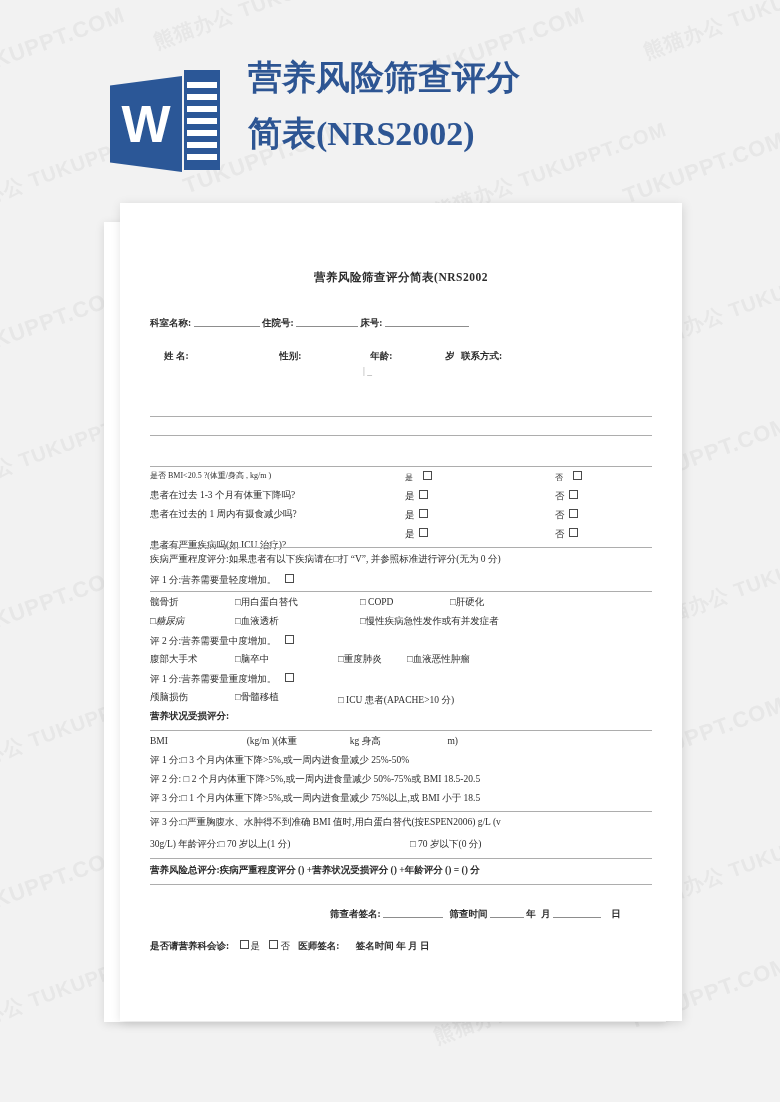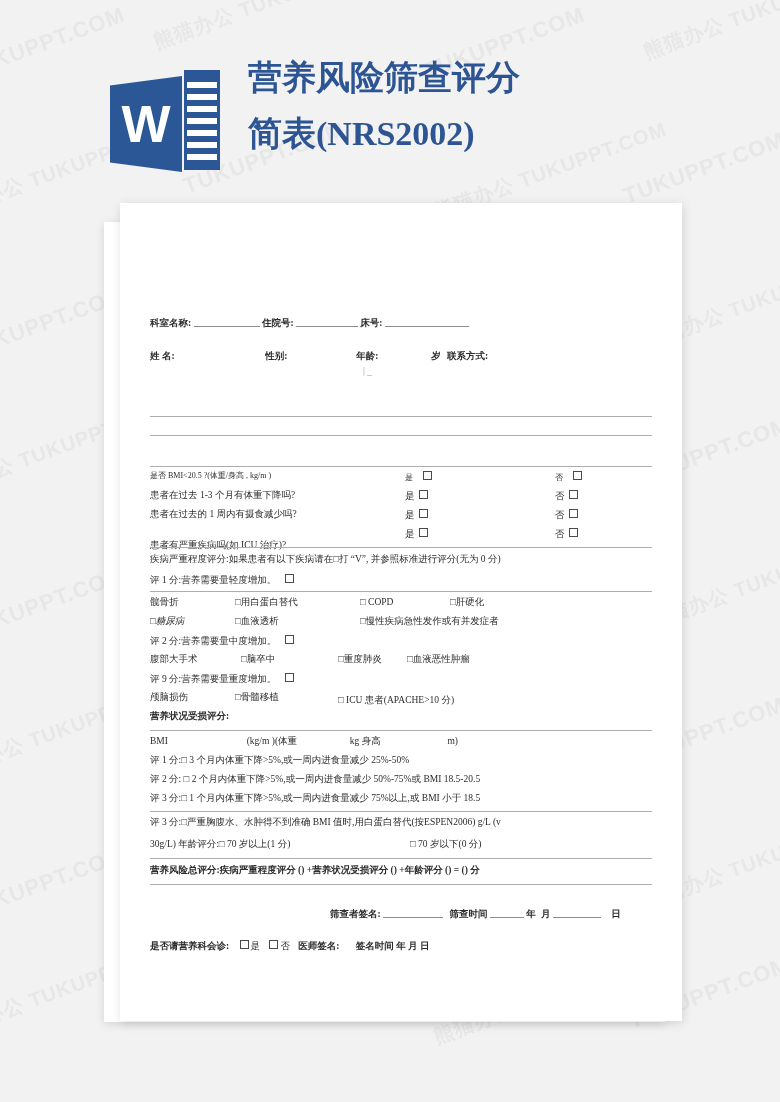--- a/index.html
+++ b/index.html
@@ -163,31 +163,32 @@
     <div>营养风险筛查评分</div>
     <div>简表(NRS2002)</div>
   </div>
 </div>
 
 <div class="page-back"></div>
 
 <div class="page-front">
   <div class="page-inner">
 
+    <div class="doc-heading">营养风险筛查评分简表(NRS2002</div>
 
     <div class="row" style="left:30px;top:113px;">
       <span class="b">科室名称:</span>
       <span class="ul" style="width:66px"></span>
       <span class="b">住院号:</span>
       <span class="ul" style="width:62px"></span>
       <span class="b">床号:</span>
       <span class="ul" style="width:84px"></span>
     </div>
 
-    <div class="row" style="left:30px;top:148px;">
+    <div class="row" style="left:44px;top:148px;">
       <span class="b">姓 名:</span>
       <span style="display:inline-block;width:86px"></span>
       <span class="b">性别:</span>
       <span style="display:inline-block;width:64px"></span>
       <span class="b">年龄:</span>
       <span style="display:inline-block;width:48px"></span>
       <span class="b">岁</span>
       <span class="b" style="margin-left:4px">联系方式:</span>
     </div>
     <div class="row" style="left:243px;top:163px;color:#9a9a9a;">| _</div>
@@ -257,26 +258,26 @@
     <div class="row" style="left:30px;top:413px;font-style:italic;">□糖尿病</div>
     <div class="row" style="left:115px;top:413px;">□血液透析</div>
     <div class="row" style="left:240px;top:413px;">□慢性疾病急性发作或有并发症者</div>
 
     <div class="row" style="left:30px;top:432px;">
       <span>评 2 分:营养需要量中度增加。</span>
       <span class="cb" style="margin-left:6px"></span>
     </div>
 
     <div class="row" style="left:30px;top:451px;">腹部大手术</div>
-    <div class="row" style="left:121px;top:451px;">□脑卒中</div>
+    <div class="row" style="left:115px;top:451px;">□脑卒中</div>
     <div class="row" style="left:218px;top:451px;">□重度肺炎</div>
     <div class="row" style="left:287px;top:451px;">□血液恶性肿瘤</div>
 
     <div class="row" style="left:30px;top:470px;">
-      <span>评 9 分:营养需要量重度增加。</span>
+      <span>评 1 分:营养需要量重度增加。</span>
       <span class="cb" style="margin-left:6px"></span>
     </div>
 
     <div class="row" style="left:30px;top:489px;">颅脑损伤</div>
     <div class="row" style="left:115px;top:489px;">□骨髓移植</div>
     <div class="row" style="left:218px;top:492px;">□  ICU 患者(APACHE&gt;10 分)</div>
 
     <div class="row b" style="left:30px;top:508px;">营养状况受损评分:</div>
 
     <div class="hr" style="top:527px"></div>

